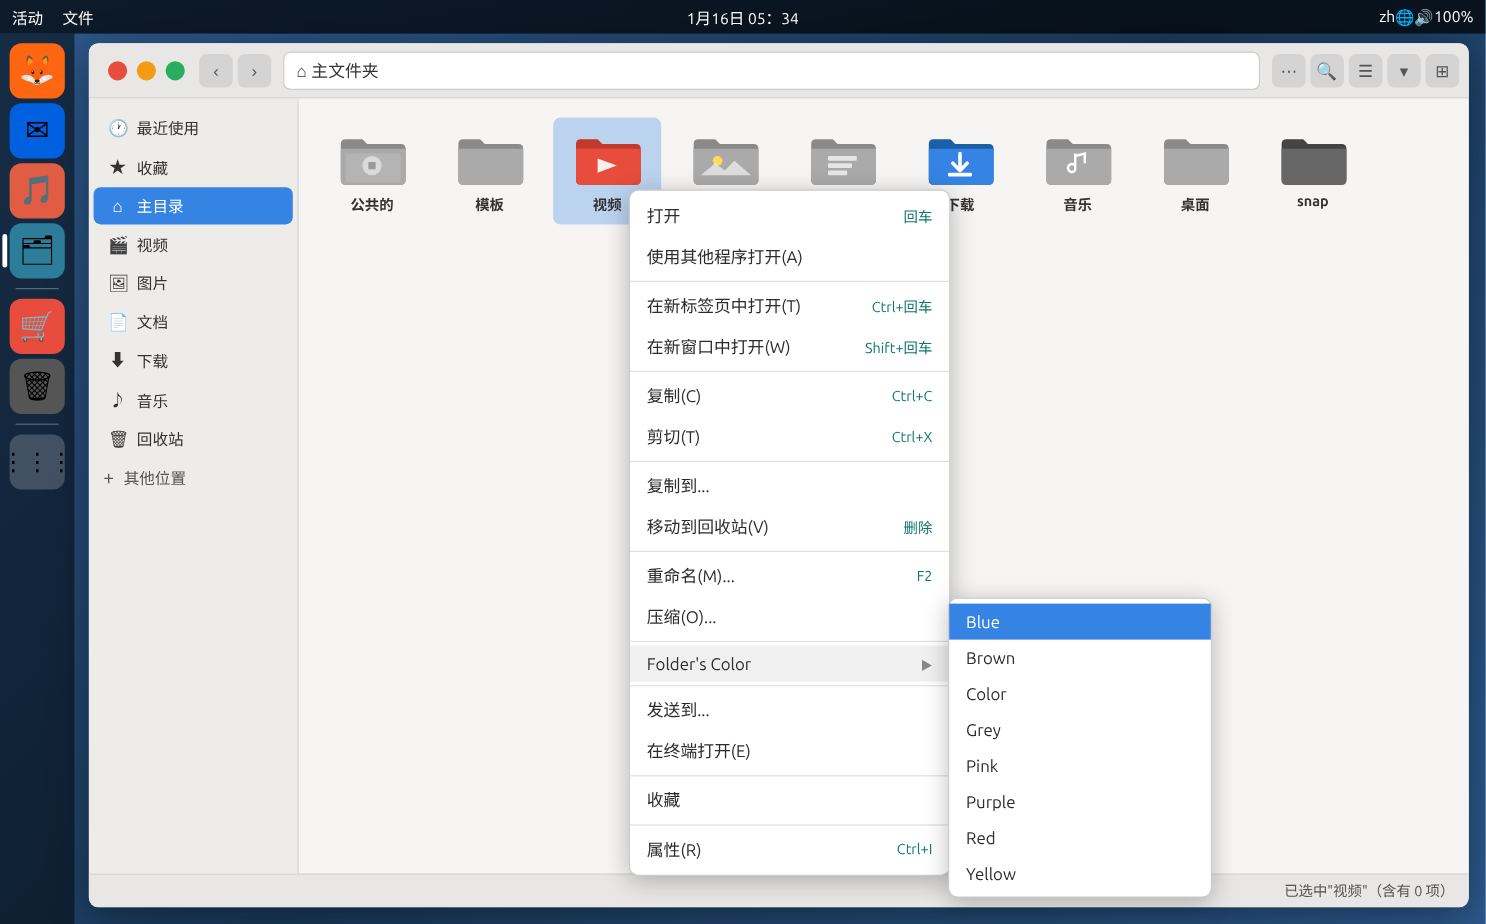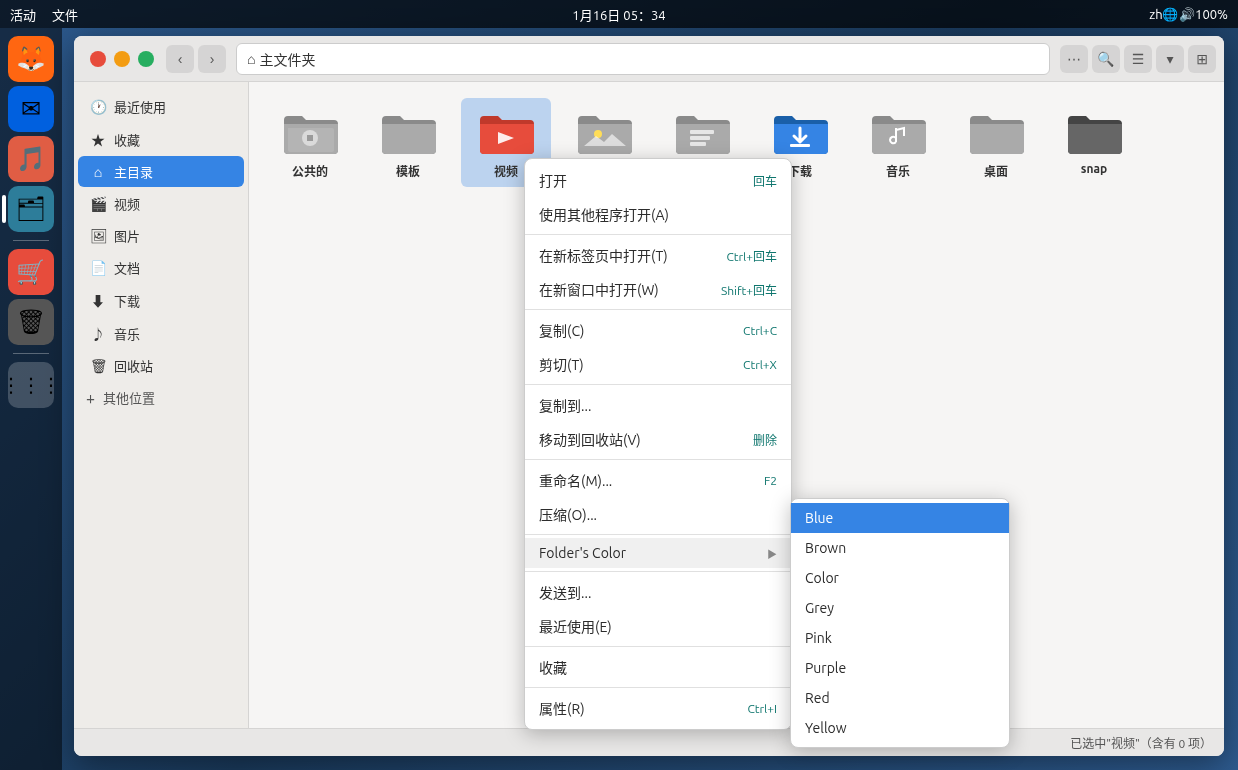--- a/index.html
+++ b/index.html
@@ -526,21 +526,21 @@
     <div class="ctx-separator"></div>
     <div class="ctx-item ctx-folder-color" style="background:#f0f0f0;">
       <span>Folder's Color</span>
       <span class="ctx-arrow">▶</span>
     </div>
     <div class="ctx-separator"></div>
     <div class="ctx-item">
       <span>发送到...</span>
     </div>
     <div class="ctx-item">
-      <span>最近使用(E)</span>
+      <span>在终端打开(E)</span>
     </div>
     <div class="ctx-separator"></div>
     <div class="ctx-item">
       <span>收藏</span>
     </div>
     <div class="ctx-separator"></div>
     <div class="ctx-item">
       <span>属性(R)</span>
       <span class="ctx-shortcut">Ctrl+I</span>
     </div>

